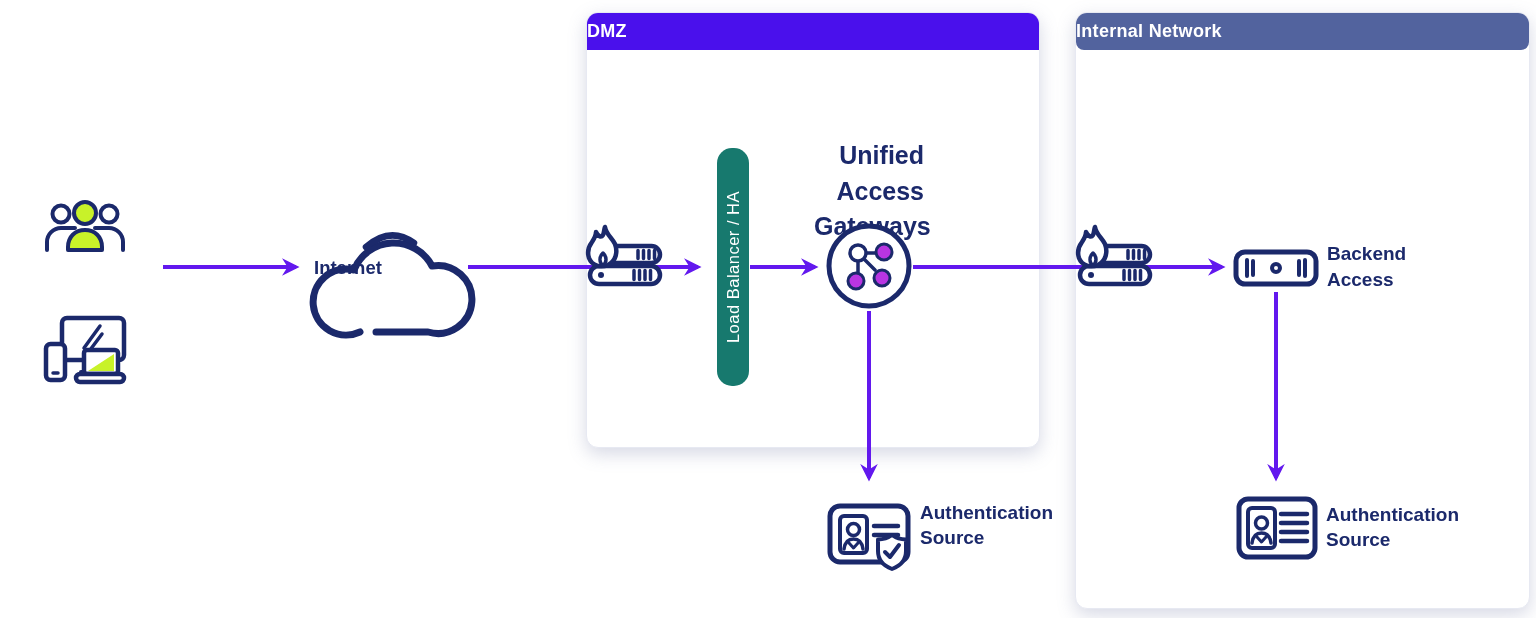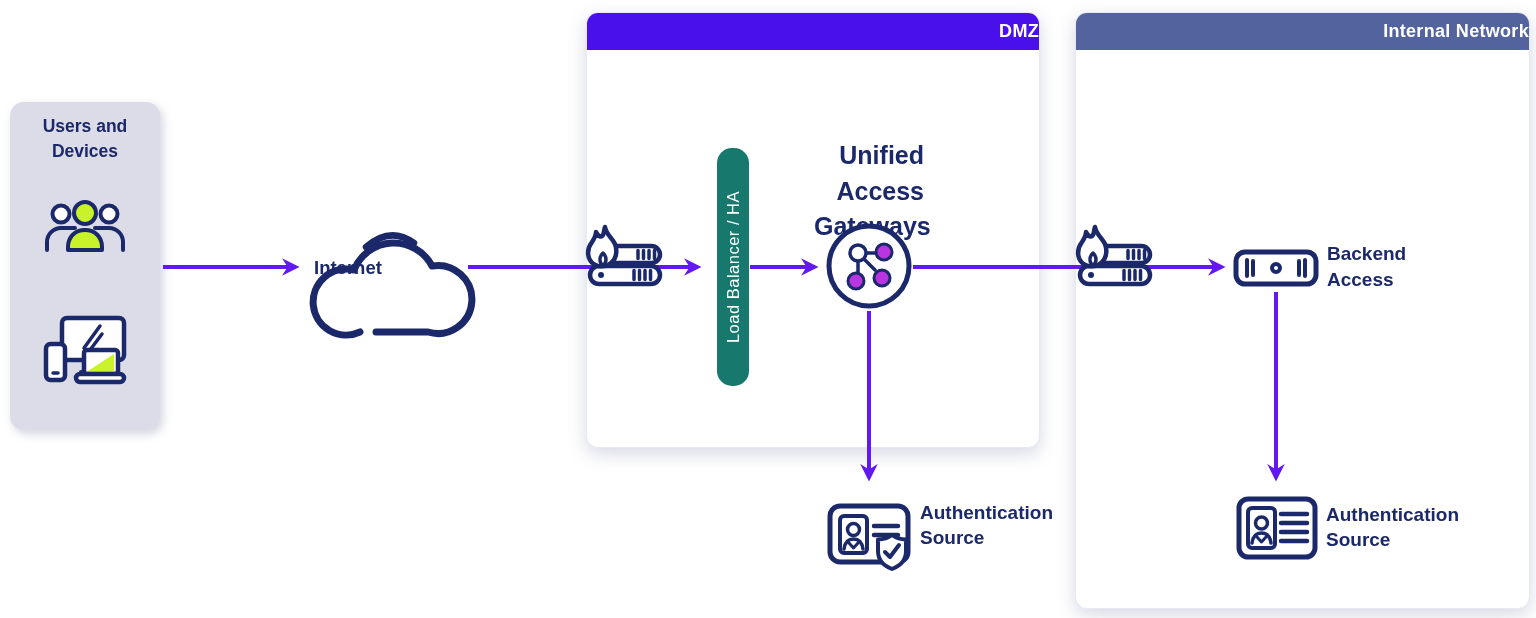--- a/index.html
+++ b/index.html
@@ -7,24 +7,24 @@
     --teal:#17796e; --lime:#c8f229; --magenta:#b935e2; --users-box-bg:#dbdce8; --canvas-bg:#ffffff;
   }
   *{margin:0;padding:0;box-sizing:border-box;}
   body{font-family:"Liberation Sans",sans-serif;background:#fff;}
   .canvas{position:relative;width:1536px;height:618px;background:var(--canvas-bg);overflow:hidden;}
   .abs{position:absolute;}
   .label{color:var(--navy);font-weight:600;}
   
   .zone{position:absolute;background:#fff;border-radius:12px;border:1px solid #e7e9f2;
         box-shadow:0 6px 18px rgba(110,118,160,.28);overflow:hidden;}
-  .zone-header{height:37px;display:flex;align-items:center;justify-content:flex-end;
+  .zone-header{height:37px;display:flex;align-items:center;justify-content:flex-start;
         color:#fff;font-size:18px;font-weight:600;letter-spacing:.3px;}
   .zone-dmz .zone-header{background:var(--dmz-header);}
-  .zone-internal .zone-header{background:var(--internal-header);}
+  .zone-internal .zone-header{background:var(--internal-header);border-radius:8px;}
   
   .users-box{position:absolute;left:10px;top:102px;width:150px;height:328px;
         background:var(--users-box-bg);border-radius:14px;box-shadow:3px 4px 10px rgba(130,135,165,.35);}
   .users-title{width:130px;margin:12px auto 0;text-align:center;font-size:17.5px;line-height:1.45;}
   
   .lb-pill{position:absolute;left:717px;top:148px;width:32px;height:238px;background:var(--teal);
         border-radius:15px;display:flex;align-items:center;justify-content:center;}
   .lb-pill span{writing-mode:vertical-rl;transform:rotate(180deg);color:#fff;font-size:16.5px;
         font-weight:500;letter-spacing:.5px;white-space:nowrap;}
   
@@ -52,23 +52,20 @@
       <span>DMZ</span>
     </div>
   </div>
 
   <div class="zone zone-internal" style="left:1075px;top:12px;width:455px;height:597px;">
     <div class="zone-header">
       <span>Internal Network</span>
     </div>
   </div>
 
-  <div class="users-box">
-    <div class="users-title label">Users and Devices</div>
-  </div>
 
   <svg class="abs arrows" style="left:0;top:0;" width="1536" height="618" viewBox="0 0 1536 618">
     <defs>
       <marker id="ah" viewBox="0 0 10 10" refX="8" refY="5" markerWidth="4.4" markerHeight="4.4" orient="auto-start-reverse">
         <path d="M0 0 L10 5 L0 10 L3.2 5 Z" fill="#6218ee"></path>
       </marker>
     </defs>
     <g stroke="#6218ee" stroke-width="4" fill="none">
       <path d="M163 267 H296" marker-end="url(#ah)"></path>
       <path d="M468 267 H698" marker-end="url(#ah)"></path>

